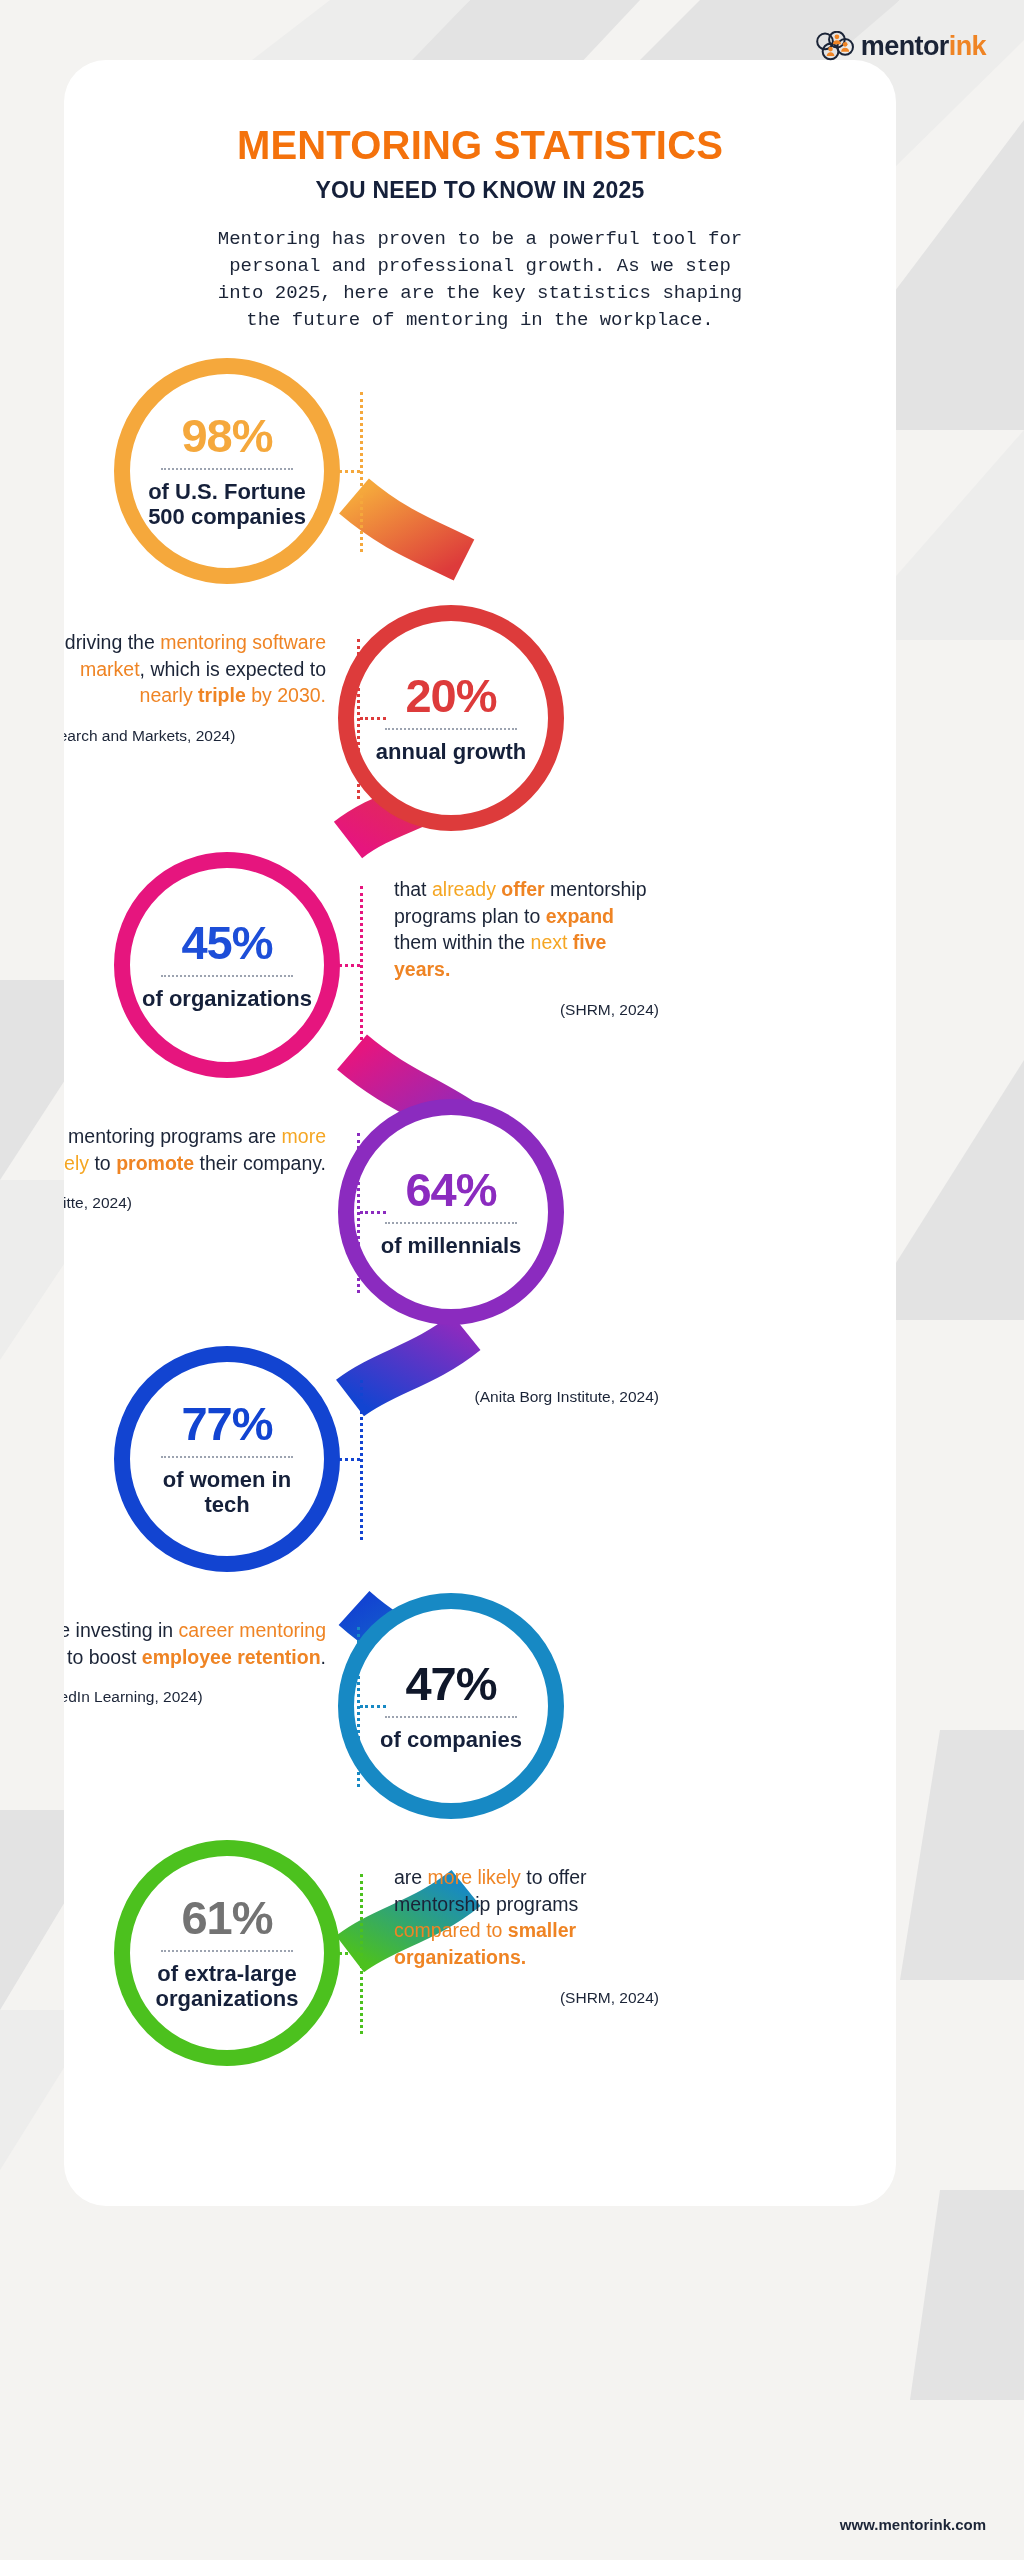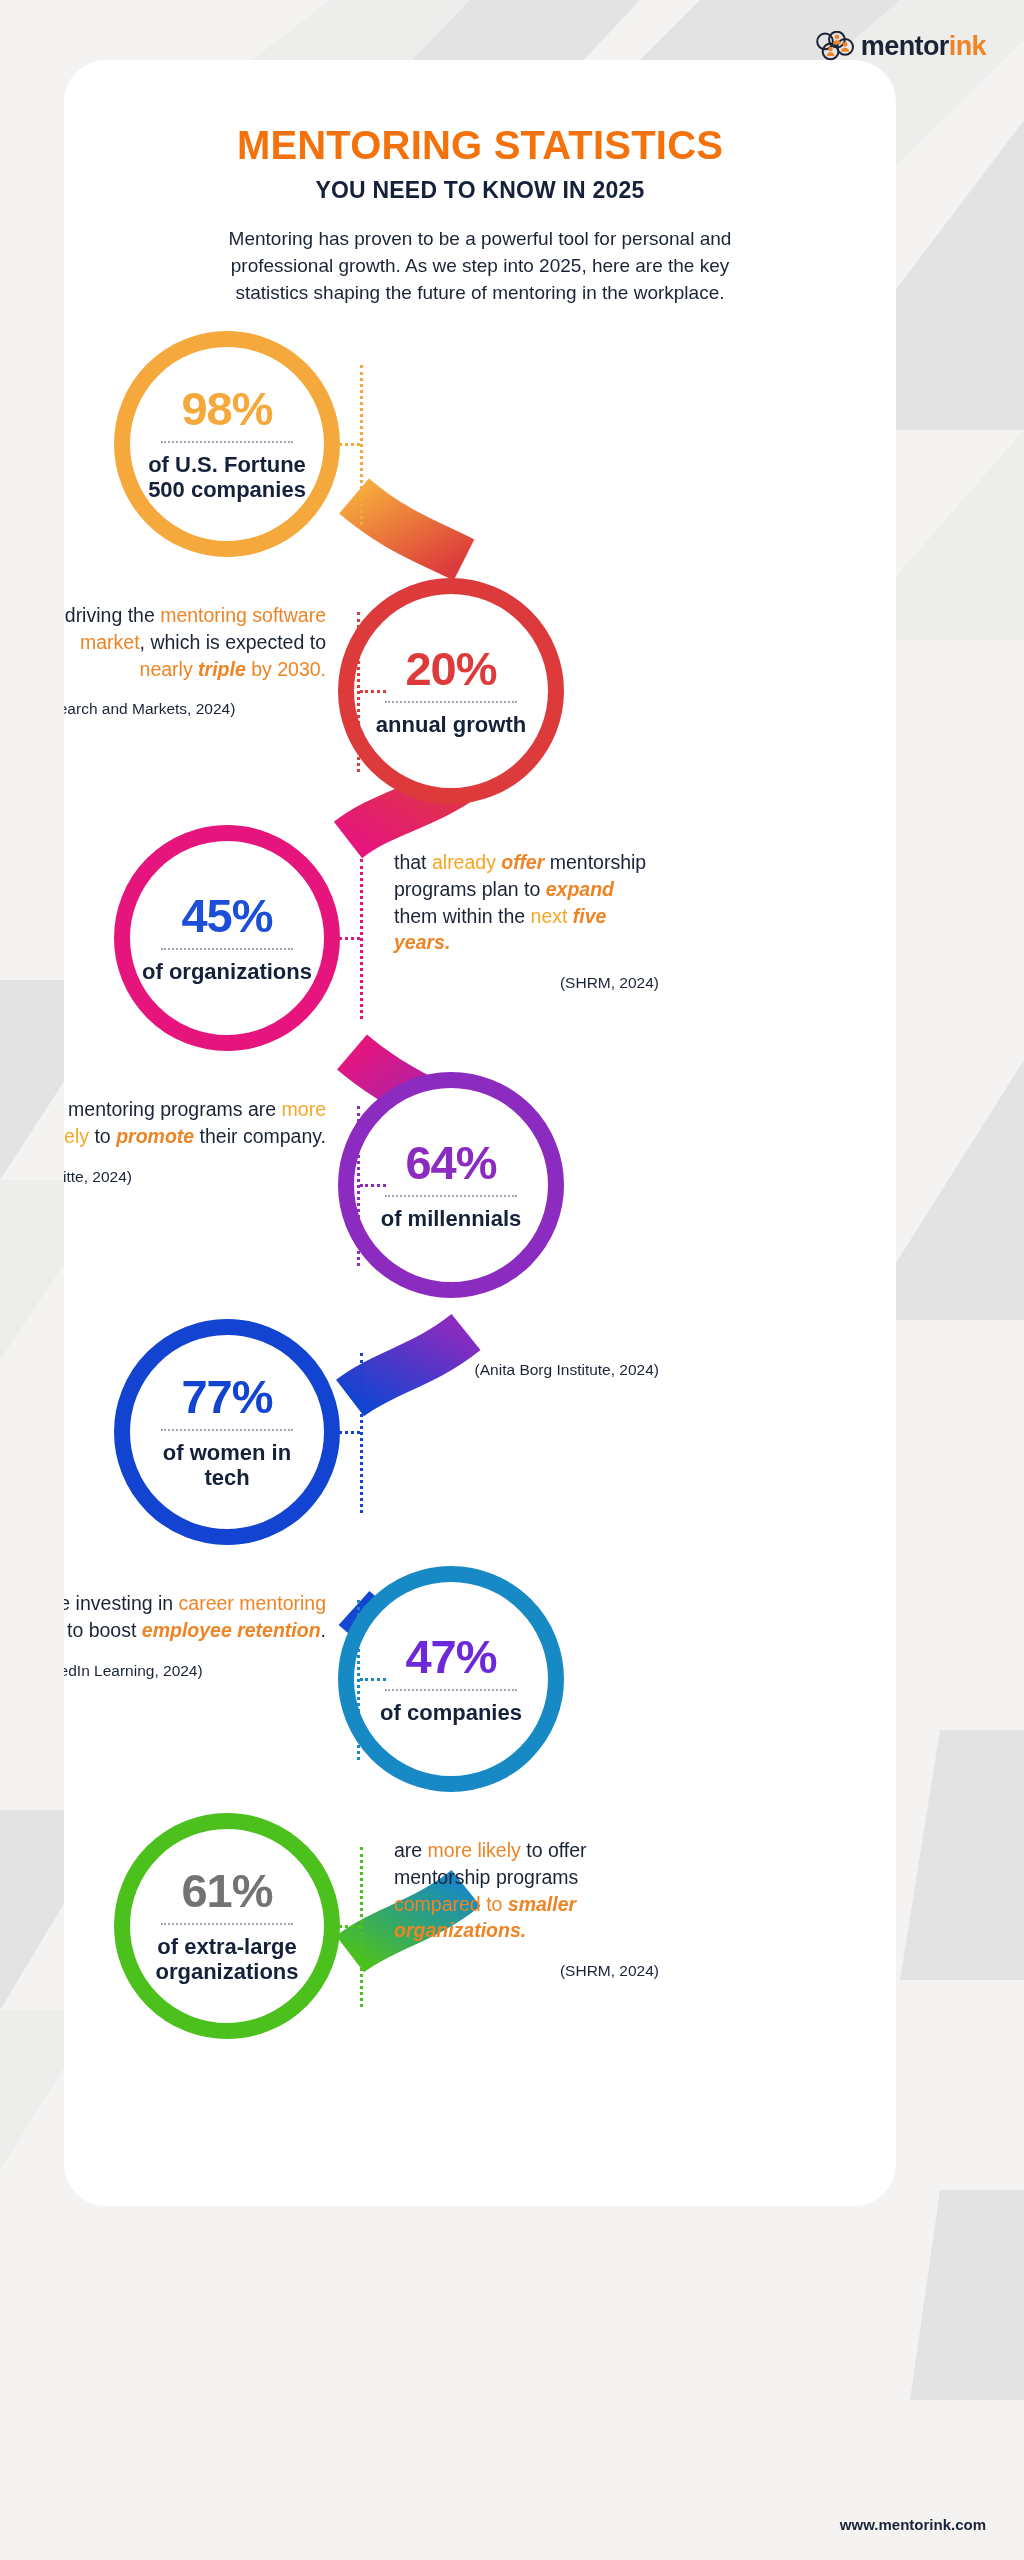--- a/index.html
+++ b/index.html
@@ -36,21 +36,21 @@
   .title{
     text-align:center;color:#F4720C;font-size:40px;font-weight:800;
     letter-spacing:.2px;margin:64px 0 0 0;line-height:1.08;
   }
   .subtitle{
     text-align:center;color:#15203a;font-size:23px;font-weight:800;
     letter-spacing:.2px;margin:10px 0 0 0;
   }
   .intro{
     text-align:center;color:#1b2437;font-size:19px;line-height:1.42;
-    margin:22px auto 0 auto;width:540px;
+    margin:22px auto 0 auto;width:540px;font-family:Liberation Mono, monospace;
   }
 
   
   .stats{position:relative;margin-top:24px;}
   .row{position:relative;height:247px;}
   .circle{
     position:absolute;top:0;width:226px;height:226px;border-radius:50%;
     box-sizing:border-box;border:16px solid #ccc;background:#fff;
     display:flex;flex-direction:column;align-items:center;justify-content:center;
     z-index:4;
@@ -76,21 +76,21 @@
   .bracket.b-right .hline{left:-26px;}
 
   
   .txt{position:absolute;top:24px;font-size:19.5px;line-height:1.37;color:#1b2437;z-index:5;}
   .txt.t-right{left:330px;width:265px;text-align:left;}
   .txt.t-left{left:-5px;width:278px;text-align:right;}
   .src{font-size:15.5px;color:#1b2437;margin-top:16px;display:block;}
   .txt.t-right .src{text-align:right;}
   .txt.t-left .src{text-align:left;}
   .hl{color:#ef8424;}
-  .hl-b{color:#ef8424;font-weight:800;font-style:italic;}
+  .hl-b{color:#ef8424;font-weight:800;}
   .hl-y{color:#f5a623;}
 
   
   .footer{
     position:absolute;left:0;bottom:0;width:1024px;height:72px;z-index:5;
     display:flex;align-items:center;justify-content:flex-end;padding-right:38px;box-sizing:border-box;
   }
   .footer span{font-size:15px;font-weight:700;color:#1b2437;}
 
   
@@ -252,21 +252,21 @@
         <div class="bracket b-right" style="left: 296px;">
           <div class="vline" style="border-left-color: rgb(18, 68, 209);"></div>
           <div class="hline" style="border-top-color: rgb(18, 68, 209);"></div>
         </div>
         <div class="txt t-right">
           <span class="src">(Anita Borg Institute, 2024)</span>
         </div>
       </div>
       <div class="row">
         <div class="circle right" style="border-color: rgb(23, 137, 196);">
-          <div class="pct" style="color: #6d28d9;">47%</div>
+          <div class="pct" style="color: #0f172a;">47%</div>
           <div class="divider"></div>
           <div class="clabel">of companies</div>
         </div>
         <div class="bracket b-left" style="left: auto; right: 536px;">
           <div class="vline" style="border-left-color: rgb(23, 137, 196);"></div>
           <div class="hline" style="border-top-color: rgb(23, 137, 196);"></div>
         </div>
         <div class="txt t-left" style="left: auto; right: 570px; width: 300px;">
           <div><span>are investing in </span><span class="hl">career mentoring</span><span> to boost </span><span class="hl-b">employee retention</span><span>.</span></div>
           <span class="src">(LinkedIn Learning, 2024)</span>

